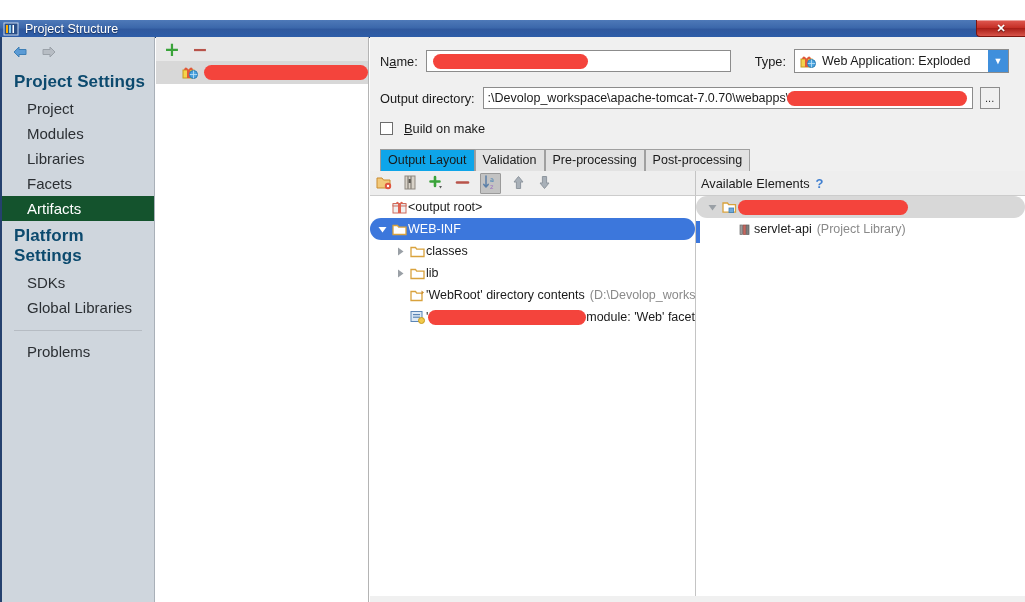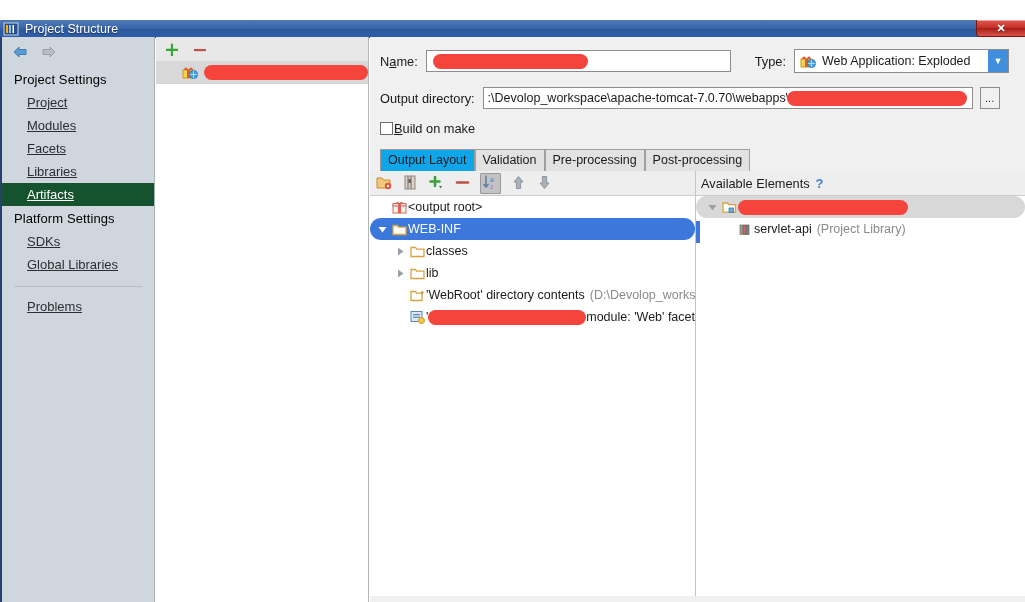--- a/index.html
+++ b/index.html
@@ -43,27 +43,26 @@
   .sidebar{
     position:absolute;left:0;top:17px;width:155px;height:585px;
     background:#cfd6dd;
     border-right:1px solid #a9b0b8;
     border-left:2px solid #25416e;
     box-sizing:border-box;
   }
   .navbar{height:30px;display:flex;align-items:center;padding-left:10px;gap:11px;}
   .nav-arrow{width:17px;height:14px;display:block;cursor:pointer;}
   .side-section{
-    font-weight:normal;font-size:13px;color:#000000;
+    font-weight:bold;font-size:17px;color:#0c4a6e;
     padding:5px 0 4px 12px;letter-spacing:.1px;
   }
   .side-item{
-    padding:4px 0 4px 25px;font-size:13px;color:#2b2f33;cursor:pointer;
+    padding:4px 0 4px 25px;font-size:15px;color:#2b2f33;cursor:pointer;
     white-space:nowrap;
-    text-decoration:underline;
   }
   .side-item.selected{background:#14532d;color:#ffffff;}
   .side-sep{height:1px;background:#b6bcc3;margin:10px 12px 8px 12px;}
 
   
   .artifact-col{
     position:absolute;left:156px;top:17px;width:213px;height:585px;
     background:#ffffff;border-right:1px solid #b4b4b4;box-sizing:border-box;
   }
   .artifact-toolbar{
@@ -189,22 +188,22 @@
       <span class="nav-arrow">
         <svg width="17" height="14" viewBox="0 0 17 14">
           <path d="M10 2 L15 7 L10 12 L10 9.5 L3 9.5 L3 4.5 L10 4.5 Z" fill="#b7bdc4" stroke="#9aa1a8" stroke-width="1"></path>
         </svg>
       </span>
     </div>
 
     <div class="side-section">Project Settings</div>
     <div class="side-item">Project</div>
     <div class="side-item">Modules</div>
+    <div class="side-item">Libraries</div>
     <div class="side-item">Facets</div>
-    <div class="side-item">Libraries</div>
     <div class="side-item selected">Artifacts</div>
 
     <div class="side-section">Platform Settings</div>
     <div class="side-item">SDKs</div>
     <div class="side-item">Global Libraries</div>
 
     <div class="side-sep"></div>
     <div class="side-item">Problems</div>
   </div>
 
@@ -256,21 +255,21 @@
 
     <div class="form-row" style="margin-top:14px;">
       <span class="lbl">Output directory:</span>
       <div class="txtfield" style="width:490px;margin-left:8px;">
         <span>:\Devolop_workspace\apache-tomcat-7.0.70\webapps\</span>
         <span class="redact" style="width:180px;margin-left:-2px;"></span>
       </div>
       <div class="browse-btn" style="margin-left:7px;">...</div>
     </div>
 
-    <div class="form-row" style="margin-top:12px;gap:1px;">
+    <div class="form-row" style="margin-top:12px;gap:11px;">
       <span class="chk"></span>
       <span class="lbl"><u>B</u>uild on make</span>
     </div>
 
     <div class="tabs" style="margin-top:13px;">
       <div class="tab active">Output Layout</div>
       <div class="tab">Validation</div>
       <div class="tab">Pre-processing</div>
       <div class="tab">Post-processing</div>
     </div>

